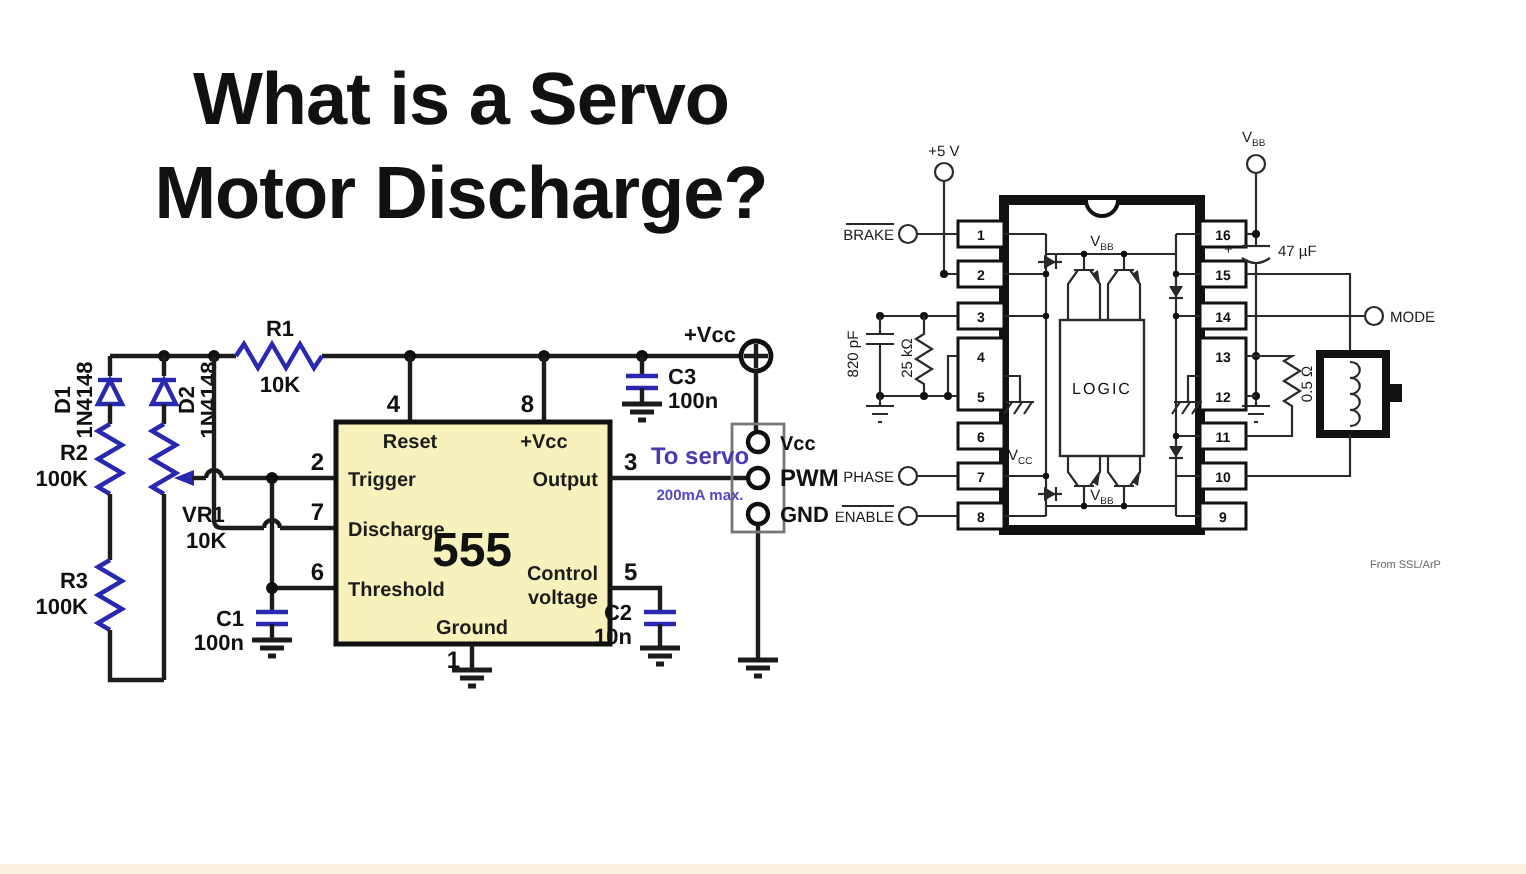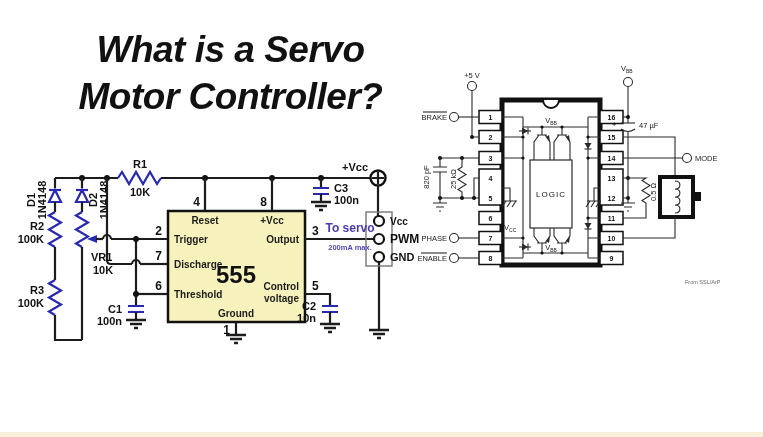--- a/index.html
+++ b/index.html
@@ -1,19 +1,19 @@
 <!DOCTYPE html>
 <html><head>
 <meta charset="utf-8">
 <style>
   html,body{margin:0;padding:0;}
   #stage{position:relative;width:763px;height:437px;background:#ffffff;overflow:hidden;
          font-family:"Liberation Sans",sans-serif;}
   #title{position:absolute;left:28px;top:26px;width:405px;text-align:center;
-         font-size:37px;font-weight:800;line-height:1.28;color:#111111;letter-spacing:-0.5px;font-style:italic;}
+         font-size:37px;font-weight:800;line-height:1.28;color:#111111;letter-spacing:-0.5px;}
   #bottom-bar{position:absolute;left:0;bottom:0;width:100%;height:5px;background:#f8f0da;}
   svg{position:absolute;}
   svg text{font-family:"Liberation Sans",sans-serif;}
   .wire{stroke:#1c1c1c;stroke-width:2.2;fill:none;}
   .blue{stroke:#2828b0;stroke-width:2.2;fill:none;}
   .bluefill{fill:#2828b0;stroke:none;}
   .gnd{stroke:#1c1c1c;stroke-width:2.6;fill:none;}
   .lblb{font-size:11px;font-weight:bold;fill:#111;}
   .pinno{font-size:12px;font-weight:bold;fill:#111;}
   .icl{font-size:10px;font-weight:bold;fill:#1c1c1c;}
@@ -28,21 +28,21 @@
   .sub{font-size:5px;}
   .credit{font-size:5.5px;fill:#666;}
 </style>
 </head>
 <body>
 
 <div id="stage">
 
   <div id="title">
     <div>What is a Servo</div>
-    <div>Motor Controller?</div>
+    <div>Motor Discharge?</div>
   </div>
 
   <svg style="left:0;top:148px" width="430" height="262" viewBox="0 0 430 262">
 
     <g>
       <path class="wire" d="M55,30 H118"></path>
       <path class="wire" d="M161,30 H378"></path>
       <circle class="dot" cx="82" cy="30" r="3"></circle>
         <circle class="dot" cx="107" cy="30" r="3"></circle>
       <circle class="dot" cx="205" cy="30" r="3"></circle>

